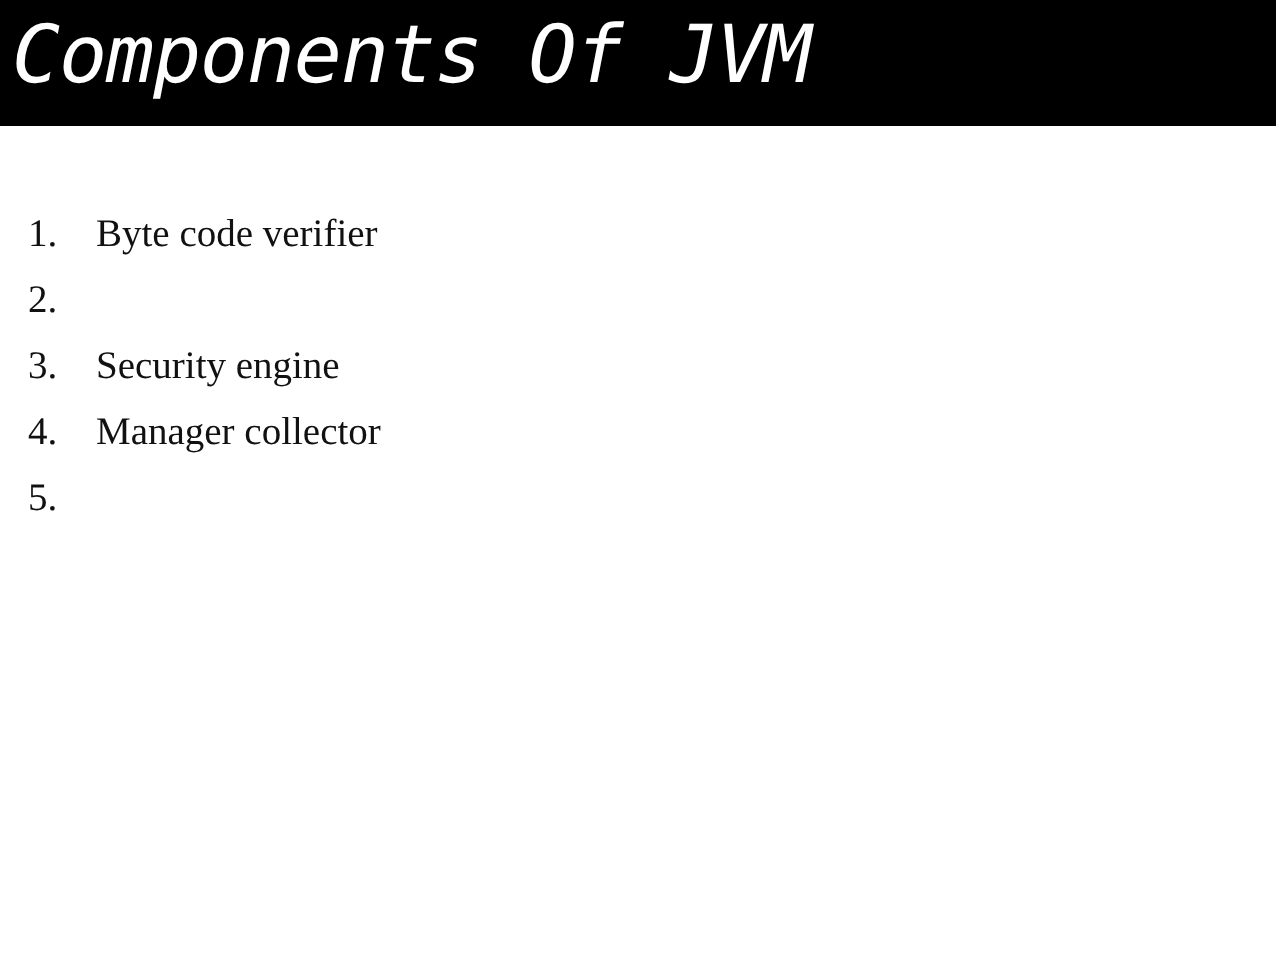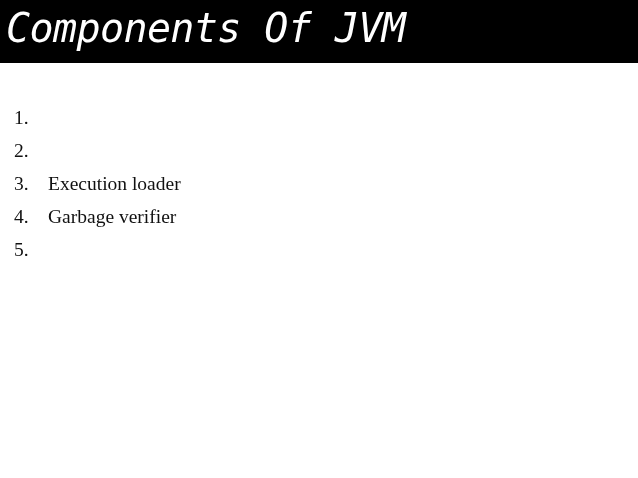--- a/index.html
+++ b/index.html
@@ -84,34 +84,35 @@
 
   <div class="title-bar">
     <div class="title-text">Components Of JVM</div>
   </div>
 
   <div class="content">
     <div class="list">
 
       <div class="list-item">
         <span class="item-num">1.</span>
+        <span class="item-text">Byte code verifier</span>
       </div>
 
       <div class="list-item">
         <span class="item-num">2.</span>
       </div>
 
       <div class="list-item">
         <span class="item-num">3.</span>
-        <span class="item-text">Execution loader</span>
+        <span class="item-text">Security engine</span>
       </div>
 
       <div class="list-item">
         <span class="item-num">4.</span>
-        <span class="item-text">Garbage verifier</span>
+        <span class="item-text">Manager collector</span>
       </div>
 
       <div class="list-item">
         <span class="item-num">5.</span>
       </div>
 
     </div>
   </div>
 
 </div>

